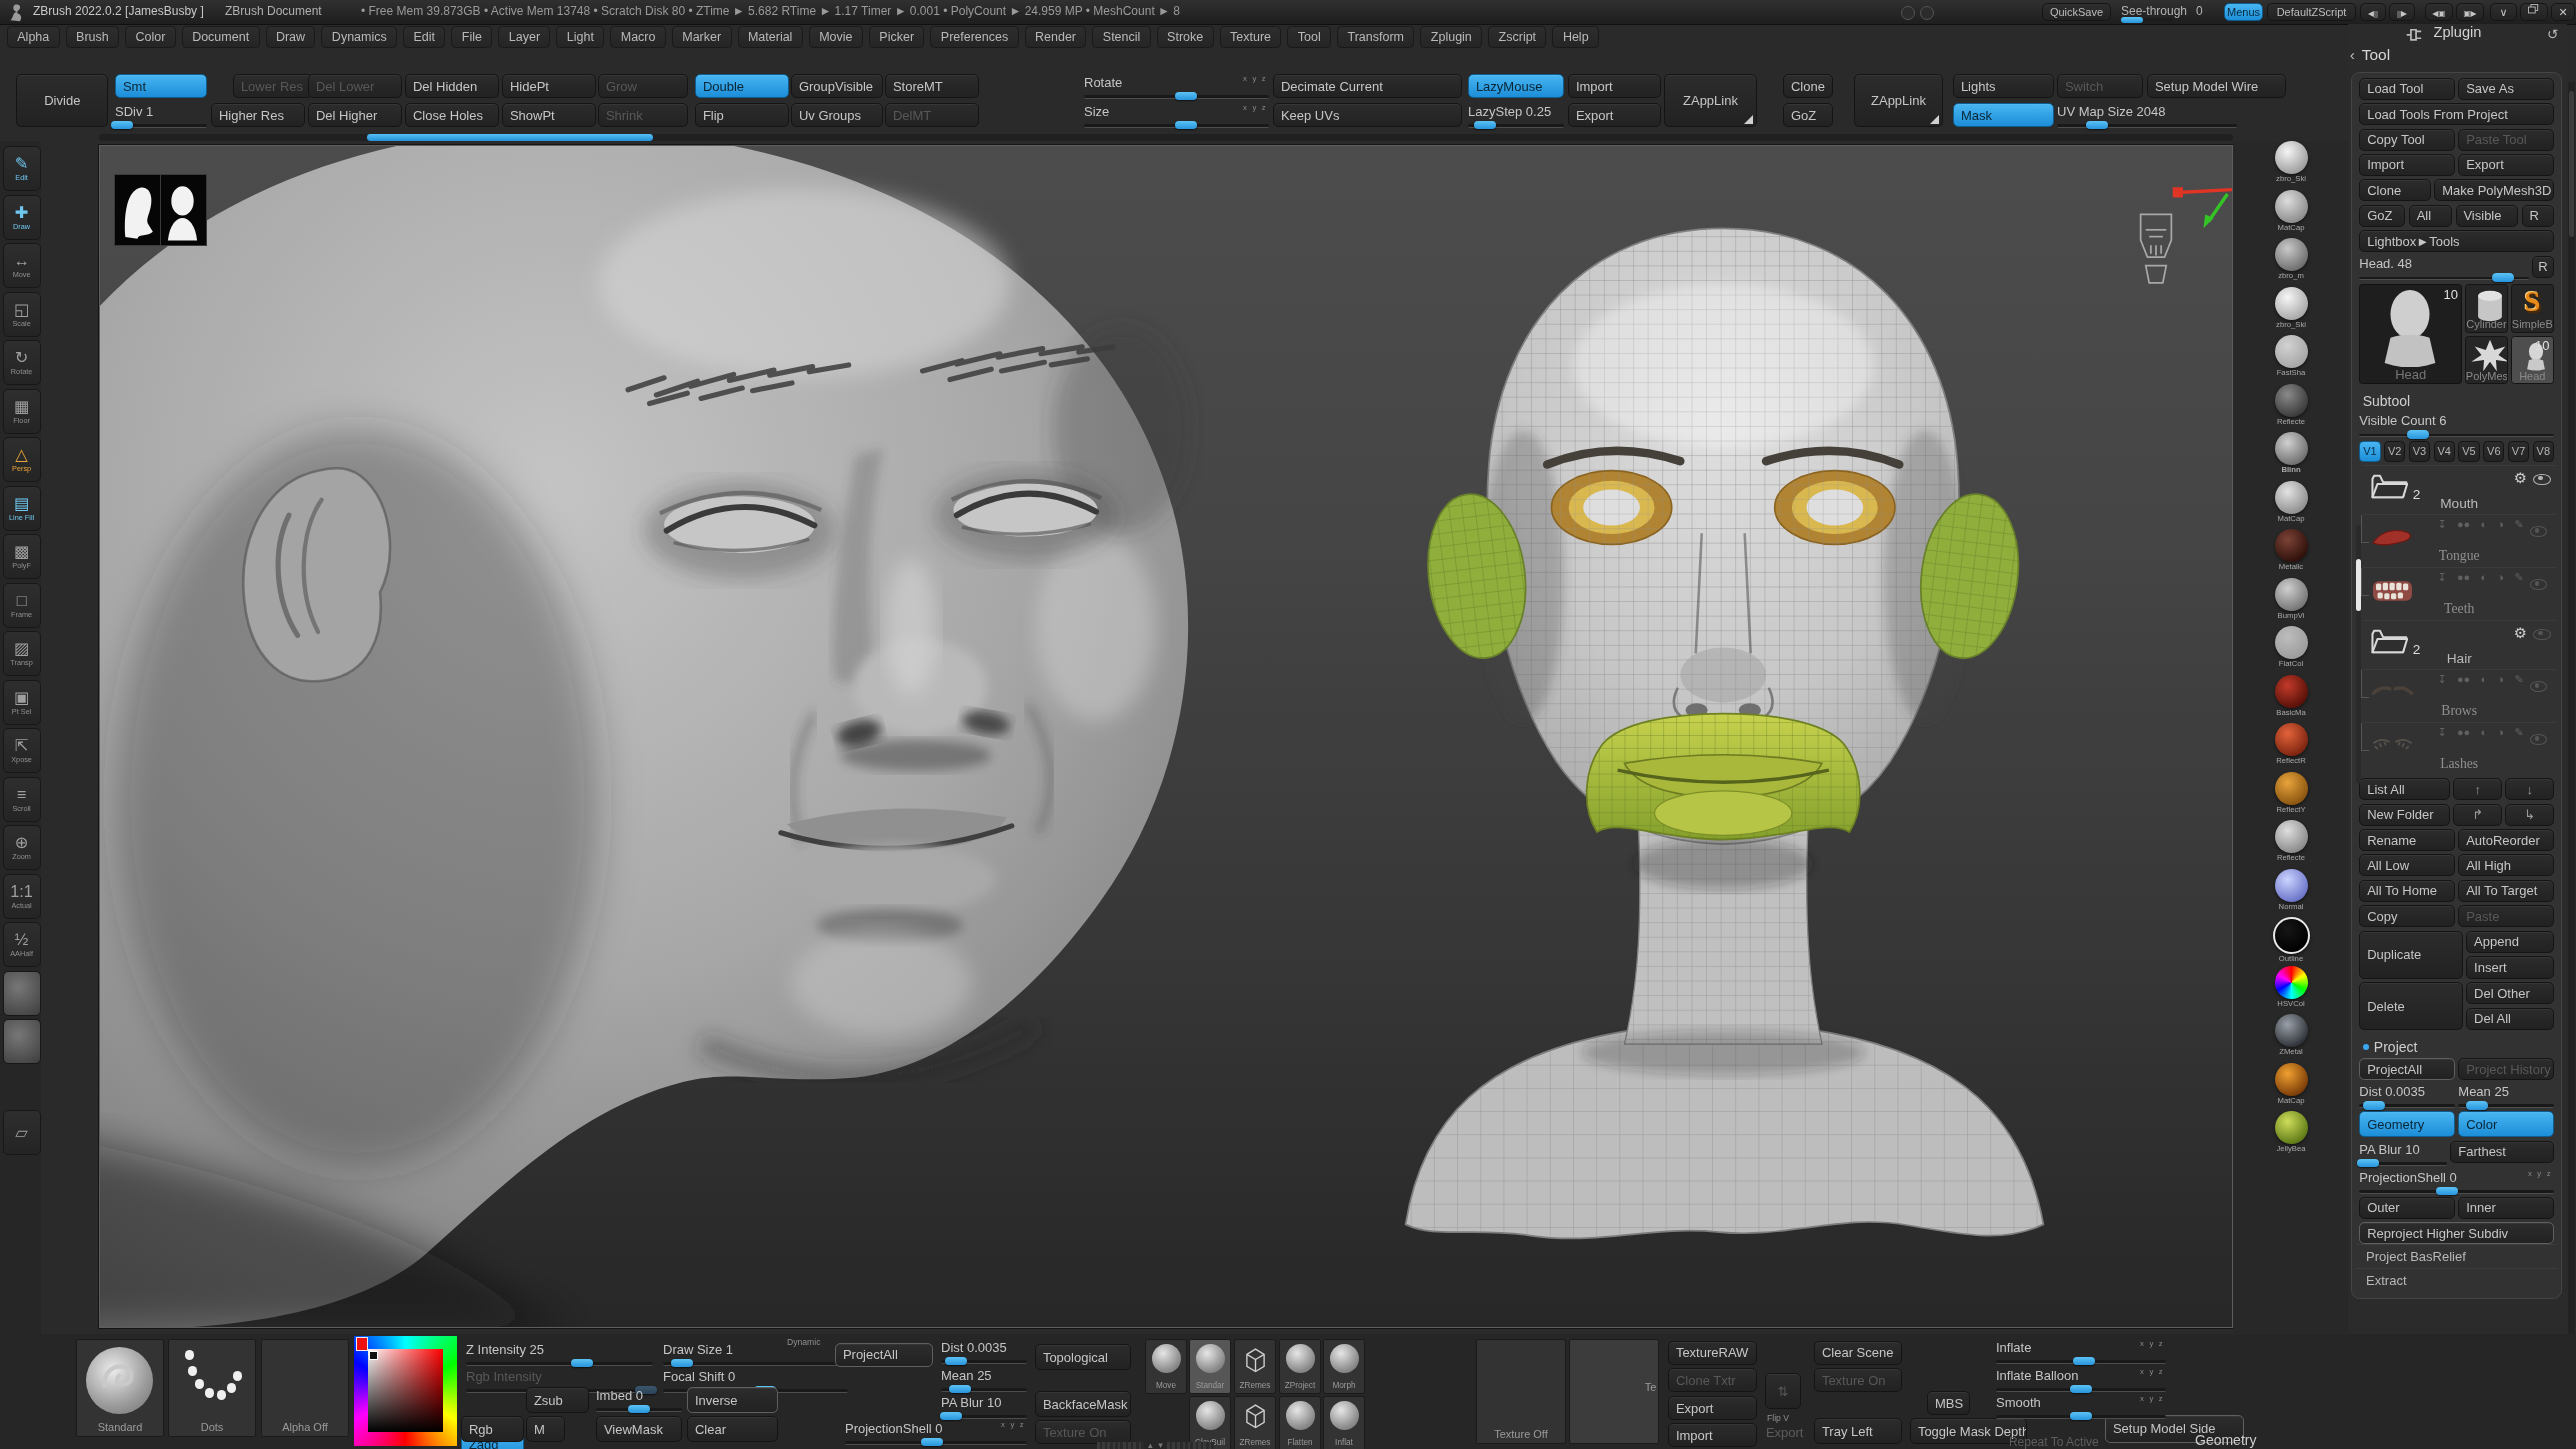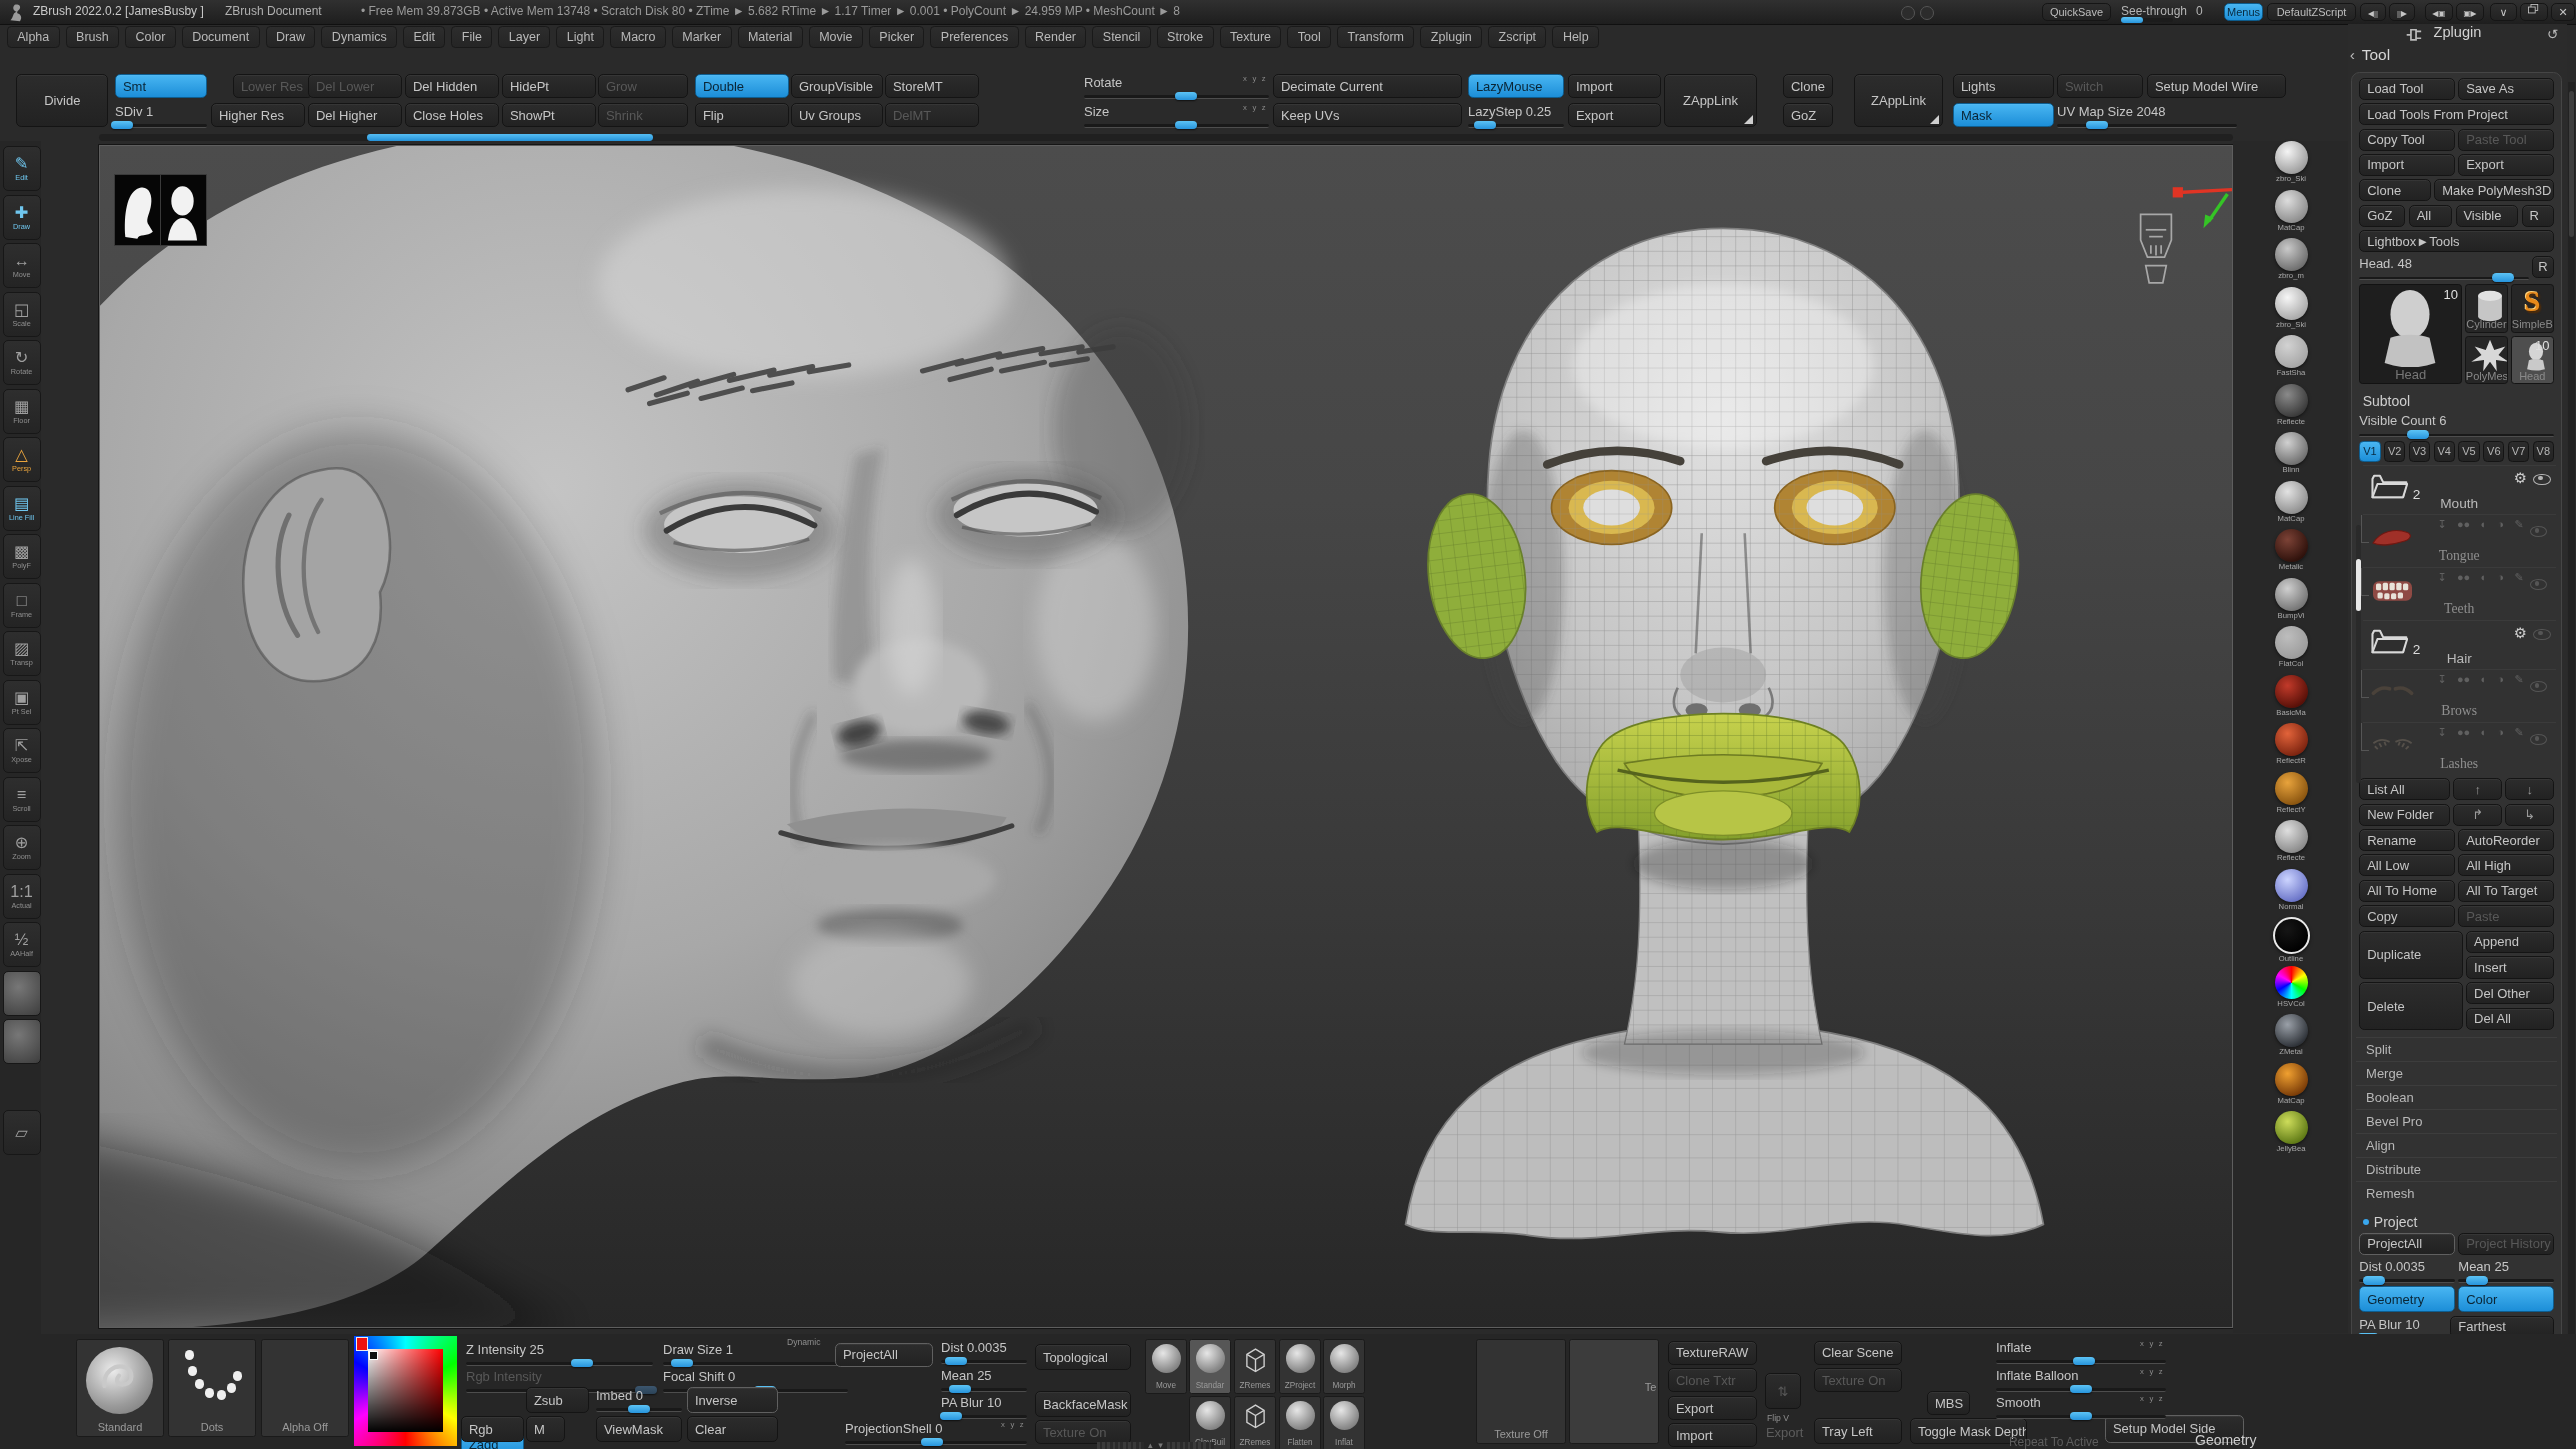--- a/index.html
+++ b/index.html
@@ -626,21 +626,21 @@
         <div class="mat-lab">zbro_Ski</div>
       </div>
       <div class="mat-item" style="top: 194px;">
         <div class="mat-orb" style="background: radial-gradient(circle at 38% 32%, rgb(210, 210, 210), rgb(166, 166, 166) 75%);"></div>
         <div class="mat-lab">FastSha</div>
       </div>
       <div class="mat-item" style="top: 243px;">
         <div class="mat-orb" style="background: radial-gradient(circle at 38% 32%, rgb(138, 138, 138), rgb(58, 58, 58) 75%);"></div>
         <div class="mat-lab">Reflecte</div>
       </div>
-      <div class="mat-item" style="top: 291px;">
+      <div class="mat-item" style="top: 291px; font-weight: bold;">
         <div class="mat-orb" style="background: radial-gradient(circle at 38% 32%, rgb(208, 208, 208), rgb(111, 111, 111) 75%);"></div>
         <div class="mat-lab">Blinn</div>
       </div>
       <div class="mat-item" style="top: 340px;">
         <div class="mat-orb" style="background: radial-gradient(circle at 38% 32%, rgb(226, 226, 226), rgb(143, 143, 143) 75%);"></div>
         <div class="mat-lab">MatCap</div>
       </div>
       <div class="mat-item" style="top: 388px;">
         <div class="mat-orb" style="background: radial-gradient(circle at 38% 32%, rgb(124, 66, 54), rgb(46, 17, 11) 75%);"></div>
         <div class="mat-lab">Metalic</div>
@@ -935,29 +935,20 @@
             <div class="b">Insert</div>
           </div>
         </div>
         <div class="tp-row">
           <div class="b" style="height: 48px;">Delete</div>
           <div style="flex: 1 1 0%; display: flex; flex-direction: column; gap: 3.4px;">
             <div class="b">Del Other</div>
             <div class="b">Del All</div>
           </div>
         </div>
-        <div style="margin-top: 6.9px;">
-          <div class="section-row">Split</div>
-          <div class="section-row">Merge</div>
-          <div class="section-row">Boolean</div>
-          <div class="section-row">Bevel Pro</div>
-          <div class="section-row">Align</div>
-          <div class="section-row">Distribute</div>
-          <div class="section-row">Remesh</div>
-        </div>
         <div class="sec-head"><span class="dot"></span>Project</div>
         <div class="tp-row">
           <div class="b frame">ProjectAll</div>
           <div class="b dim">Project History</div>
         </div>
         <div class="tp-row">
           <div class="slider"><span class="sl-lab">Dist 0.0035</span><div class="sl-track">
               <div class="sl-h" style="left: calc(15% - 11px);"></div>
             </div></div>
           <div class="slider"><span class="sl-lab">Mean 25</span><div class="sl-track">

